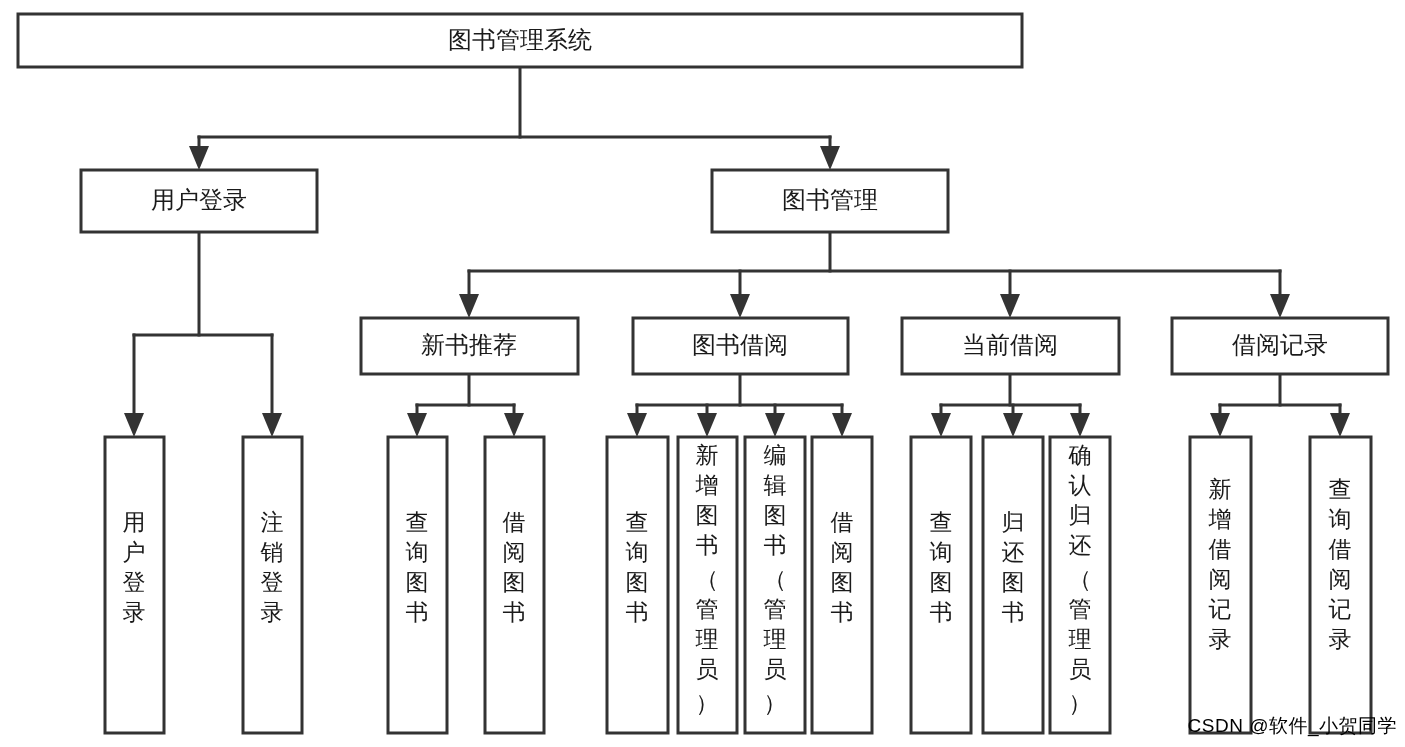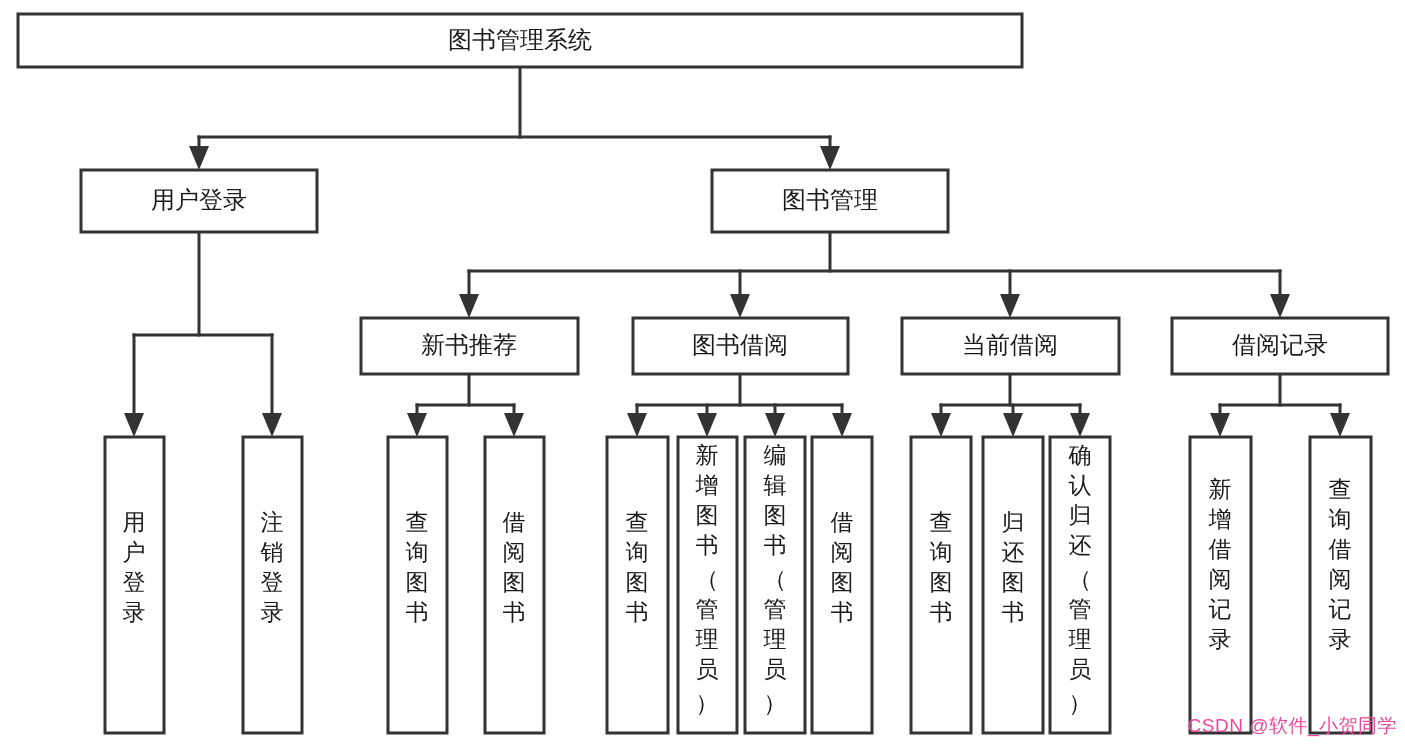--- a/index.html
+++ b/index.html
@@ -53,21 +53,21 @@
     font-size: 23px;
     fill: #1a1a1a;
     text-anchor: middle;
   }
   .watermark-text {
     position: absolute;
     right: 8px;
     bottom: 8px;
     font-family: "Liberation Sans", "DejaVu Sans", sans-serif;
     font-size: 19px;
-    color: #ec4899;
+    color: #000000;
     letter-spacing: 0.5px;
     white-space: nowrap;
     user-select: none;
   }
 </style>
 </head>
 <body>
 
 <div id="diagram-root">
 

